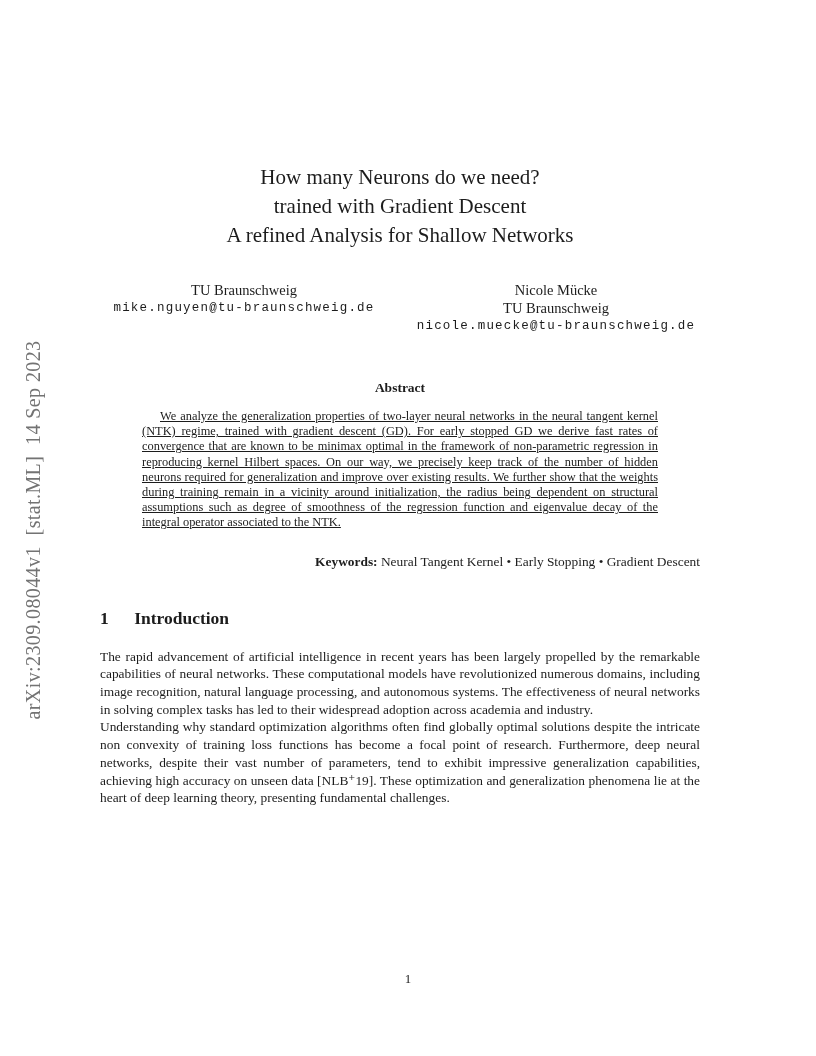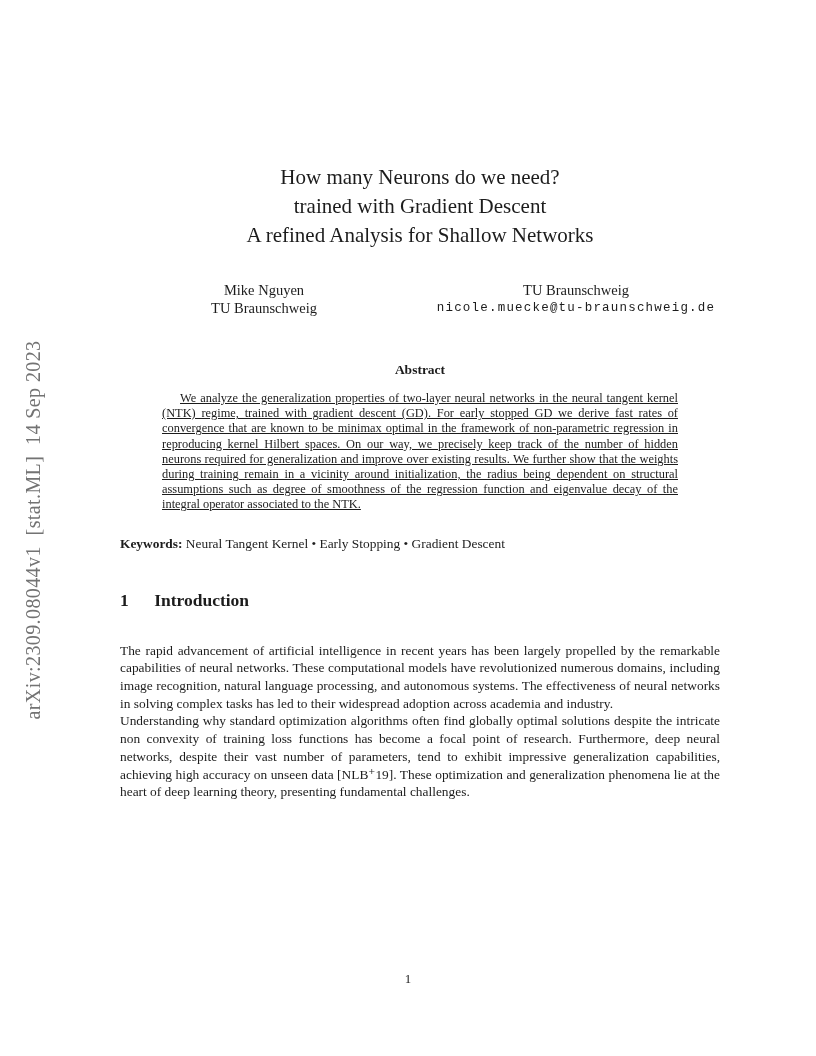--- a/index.html
+++ b/index.html
@@ -19,21 +19,21 @@
     left: 33px;
     top: 530px;
     transform: translate(-50%, -50%) rotate(-90deg);
     white-space: pre;
     font-size: 20px;
     color: #737373;
     letter-spacing: 0.4px;
   }
   .content {
     position: absolute;
-    left: 120px;
+    left: 100px;
     top: 0;
     width: 600px;
   }
   .paper-title {
     padding-top: 163px;
     text-align: center;
     font-size: 21px;
     line-height: 29px;
     font-weight: normal;
   }
@@ -70,33 +70,34 @@
     margin: 13px auto 0 auto;
     font-size: 12.4px;
     line-height: 15.2px;
     text-align: justify;
     text-indent: 18px;
     text-decoration: underline;
   }
   .keywords-line {
     margin-top: 23px;
     font-size: 13.4px;
+    text-align: right;
   }
   .keywords-label { font-weight: bold; }
   .section-heading {
     margin-top: 38px;
     font-size: 17.5px;
     font-weight: bold;
     font-family: Liberation Serif, serif;
   }
   .section-number {
     display: inline-block;
     margin-right: 21px;
   }
-  .intro-block { margin-top: 31px; }
+  .intro-block { margin-top: 19px; }
   .body-par {
     font-size: 13.4px;
     line-height: 17.7px;
     text-align: justify;
   }
   .par-gap { margin-top: 12px; }
   .page-number {
     position: absolute;
     top: 971px;
     left: 0;
@@ -115,24 +116,25 @@
   <div class="content">
 
     <h1 class="paper-title">
       <div>How many Neurons do we need?</div>
       <div>trained with Gradient Descent</div>
       <div>A refined Analysis for Shallow Networks</div>
     </h1>
 
     <div class="authors-row">
       <div class="author-col">
-        <div>Mike Nguyen</div>
         <div>TU Braunschweig</div>
+        <div class="author-email">mike.nguyen@tu-braunschweig.de</div>
       </div>
       <div class="author-col">
+        <div>Nicole Mücke</div>
         <div>TU Braunschweig</div>
         <div class="author-email">nicole.muecke@tu-braunschweig.de</div>
       </div>
     </div>
 
 
     <div class="abstract-heading">Abstract</div>
     <p class="abstract-body">We analyze the generalization properties of two-layer neural networks in the neural tangent kernel (NTK) regime, trained with gradient descent (GD). For early stopped GD we derive fast rates of convergence that are known to be minimax optimal in the framework of non-parametric regression in reproducing kernel Hilbert spaces. On our way, we precisely keep track of the number of hidden neurons required for generalization and improve over existing results. We further show that the weights during training remain in a vicinity around initialization, the radius being dependent on structural assumptions such as degree of smoothness of the regression function and eigenvalue decay of the integral operator associated to the NTK.</p>
 
     <div class="keywords-line">

